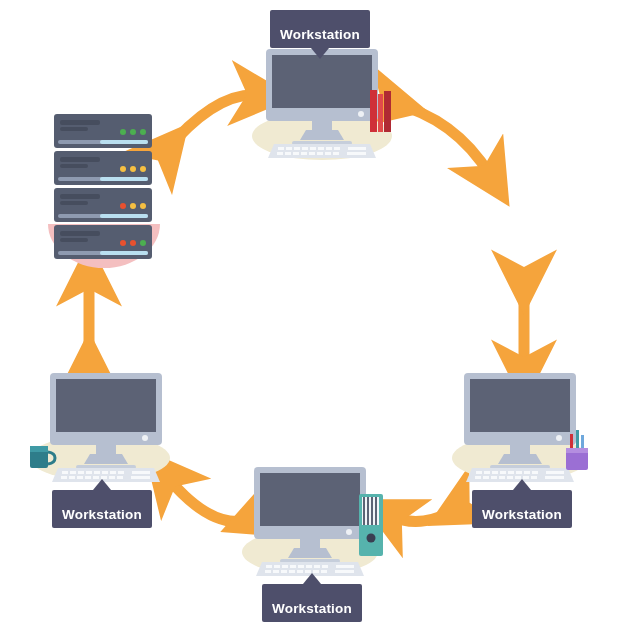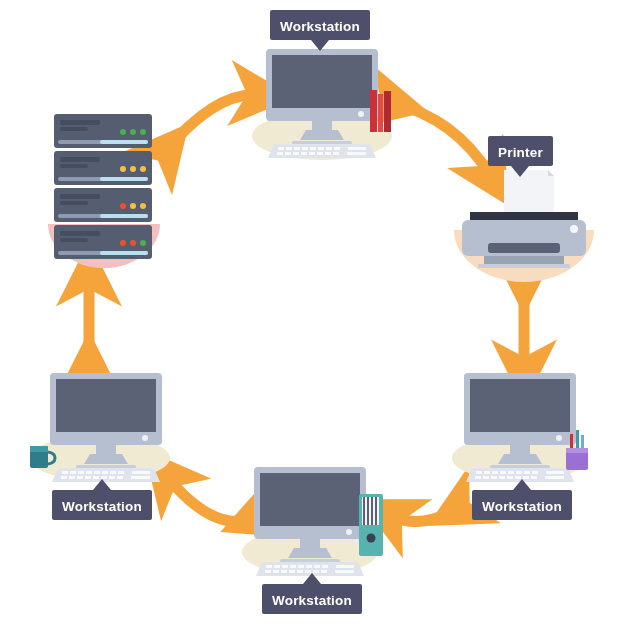--- a/index.html
+++ b/index.html
@@ -13,21 +13,21 @@
   #stage{position:absolute;left:0;top:0;width:624px;height:624px;}
   .node{position:absolute;}
   svg{display:block;overflow:visible;}
   .lbl{
     position:absolute;
     background:#4e4f6b;
     color:#ffffff;
     font-weight:bold;
     font-size:13.5px;
     letter-spacing:.2px;
-    padding:10px 10px 6px 10px;
+    padding:18px 10px 6px 10px;
     border-radius:2px;
     white-space:nowrap;
     line-height:1;
     text-align:center;
   }
   .lbl .tip{
     position:absolute;
     width:0;height:0;
     border-left:9px solid transparent;
     border-right:9px solid transparent;
@@ -102,37 +102,20 @@
         <rect x="130" y="46" width="5" height="38" fill="#e24a4a"></rect>
         <rect x="136" y="43" width="7" height="41" fill="#b02a33"></rect>
       </g>
     </svg>
     <div class="lbl down" style="left:22px;top:-38px;">
       <span>Workstation</span>
       <span class="tip"></span>
     </div>
   </div>
 
-  <div class="node" style="left:448px;top:168px;">
-    <svg width="152" height="112" viewBox="0 0 152 112">
-      <path d="M6,62 A70,52 0 0 0 146,62 Z" fill="#f7dcc0"></path>
-      <path d="M56,2 L100,2 L106,8 L106,44 L56,44 Z" fill="#f2f4f8"></path>
-      <path d="M100,2 L106,8 L100,8 Z" fill="#d6dae2"></path>
-      <rect x="22" y="44" width="108" height="10" fill="#2f3542"></rect>
-      <rect x="14" y="52" width="124" height="36" rx="6" fill="#b6bfd0"></rect>
-      <circle cx="126" cy="61" r="4" fill="#f5f7fa"></circle>
-      <rect x="40" y="75" width="72" height="10" rx="3" fill="#5c6275"></rect>
-      <rect x="36" y="88" width="80" height="10" fill="#9aa3b4"></rect>
-      <rect x="30" y="96" width="92" height="4" fill="#c6cedb"></rect>
-    </svg>
-    <div class="lbl down" style="left:40px;top:-32px;">
-      <span>Printer</span>
-      <span class="tip"></span>
-    </div>
-  </div>
 
   <div class="node" style="left:450px;top:372px;">
     <svg width="148" height="110" viewBox="0 0 148 110">
       <ellipse cx="70" cy="86" rx="68" ry="23" fill="#f0ead2"></ellipse>
       <rect x="14" y="1" width="112" height="72" rx="4" fill="#b6bfd0"></rect>
       <rect x="20" y="7" width="100" height="53" fill="#5c6275"></rect>
       <circle cx="109" cy="66" r="3" fill="#eef1f5"></circle>
       <rect x="60" y="73" width="20" height="10" fill="#b6bfd0"></rect>
       <path d="M48,92 L92,92 L86,82 L54,82 Z" fill="#b6bfd0"></path>
       <rect x="40" y="93" width="60" height="4" rx="2" fill="#c6cedb"></rect>

